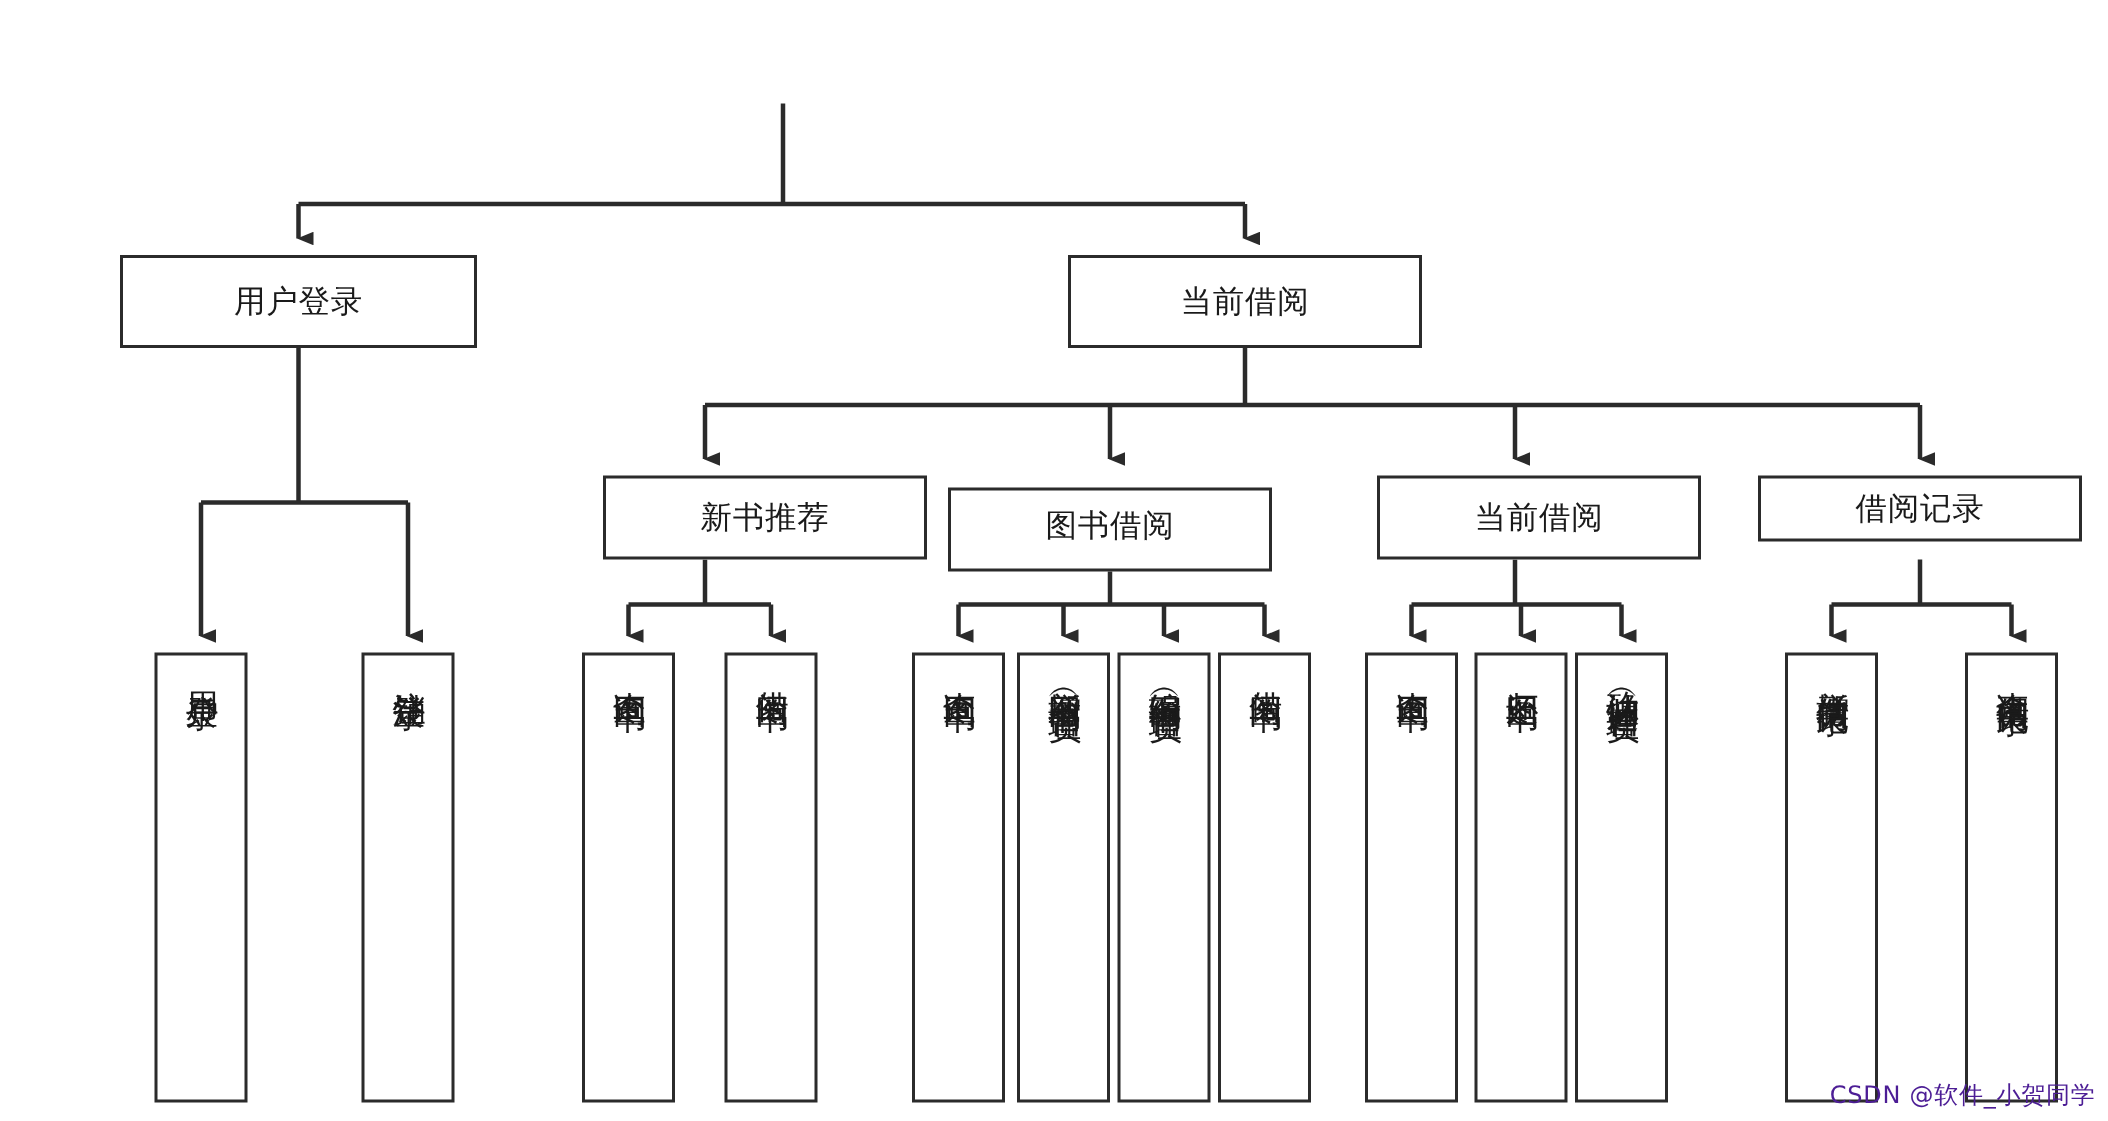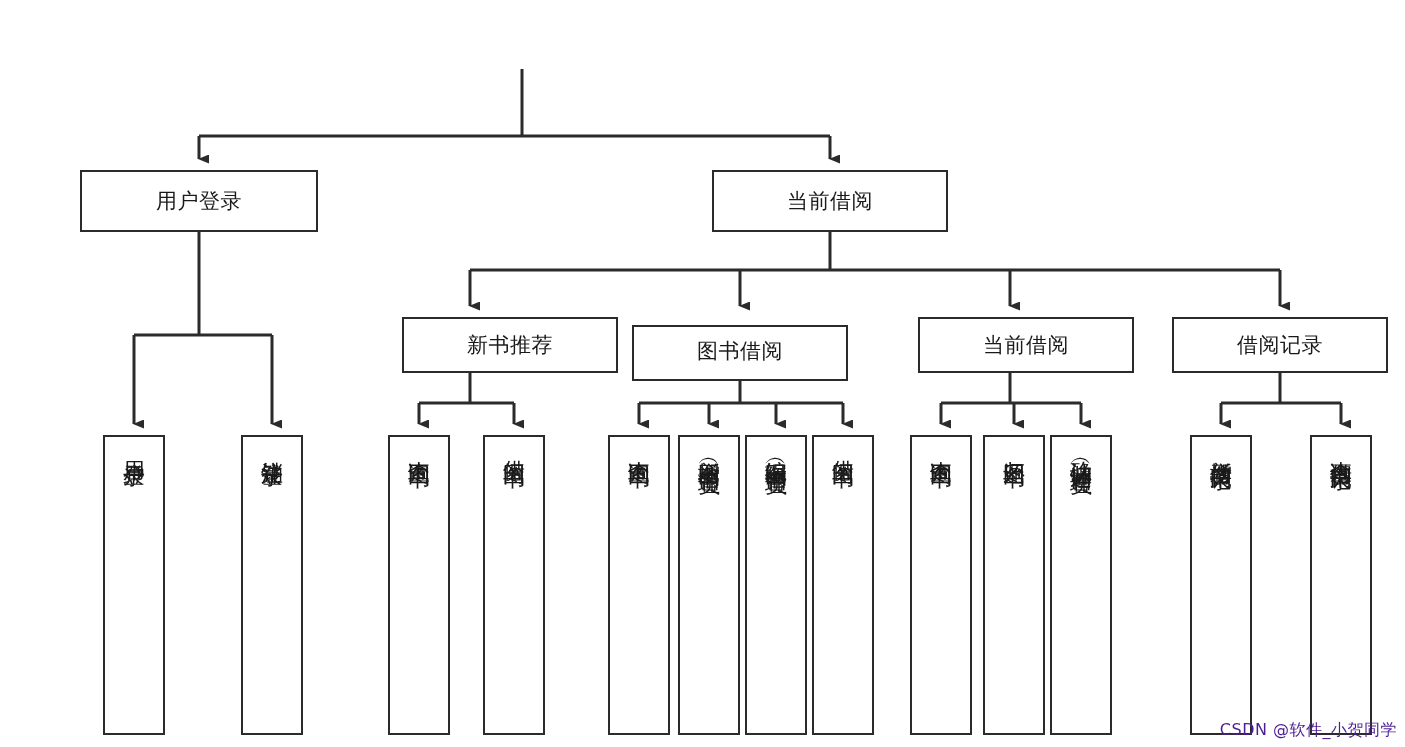--- a/index.html
+++ b/index.html
@@ -129,21 +129,21 @@
 
   <div class="node horiz" id="node-new-book-recommend" style="left: 362px; top: 317px; width: 216px; height: 56px; margin-left: 40px;">
     <span class="node-label">新书推荐</span>
   </div>
   <div class="node horiz" id="node-book-borrow" style="left: 632px; top: 325px; width: 216px; height: 56px; font-family: Liberation Mono, monospace;">
     <span class="node-label">图书借阅</span>
   </div>
   <div class="node horiz" id="node-current-borrow" style="left: 902px; top: 317px; width: 216px; height: 56px; margin-left: 16px;">
     <span class="node-label">当前借阅</span>
   </div>
-  <div class="node horiz" id="node-borrow-record" style="left: 1172px; top: 317px; width: 216px; height: 56px;">
+  <div class="node horiz" id="node-borrow-record" style="left: 1172px; top: 317px; width: 216px; height: 44px;">
     <span class="node-label">借阅记录</span>
   </div>
 
   <div class="node vert" id="node-leaf-user-login" style="left: 103px; top: 435px; width: 62px; height: 300px;">
     <span class="node-label">用户登录</span>
   </div>
   <div class="node vert" id="node-leaf-user-logout" style="left: 241px; top: 435px; width: 62px; height: 300px;">
     <span class="node-label">注销登录</span>
   </div>
   <div class="node vert" id="node-leaf-query-book-1" style="left: 388px; top: 435px; width: 62px; height: 300px;">

